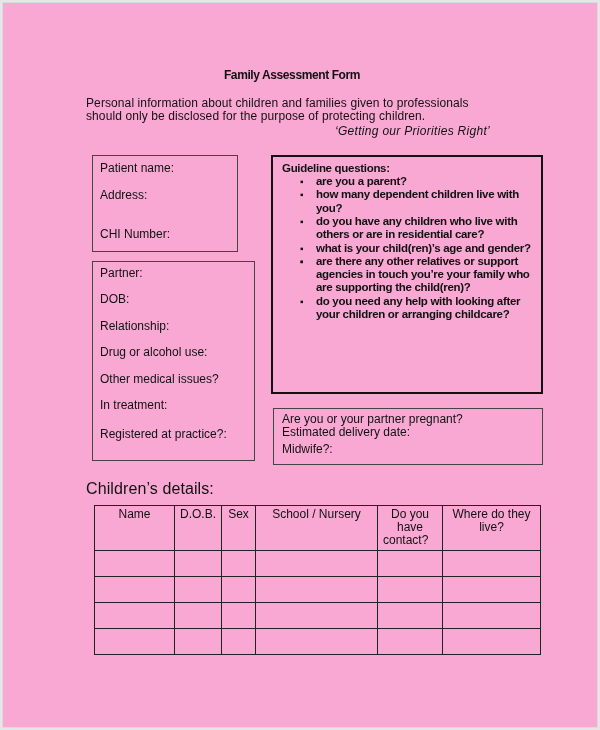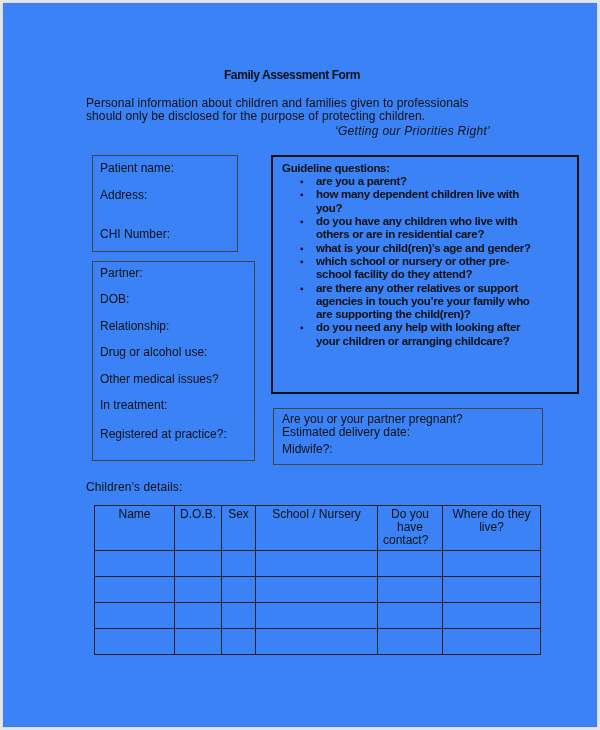--- a/index.html
+++ b/index.html
@@ -1,21 +1,21 @@
 <!DOCTYPE html>
 <html><head>
 <meta charset="utf-8">
 <style>
   html, body { margin:0; padding:0; }
   body {
     width:600px; height:730px; background:#e6e6e6; position:relative; overflow:hidden;
     font-family:"Liberation Sans", sans-serif; color:#111;
   }
   .page {
-    position:absolute; left:2px; top:2px; width:596px; height:726px; background:#3b82f6;
+    position:absolute; left:2px; top:2px; width:596px; height:726px; background:#f9a8d4;
     box-shadow: inset 0 0 0 1px #dcdcdc;
   }
   .abs { position:absolute; }
   .title {
     left:0; width:580px; top:66px; text-align:center; font-size:12px; font-weight:bold;
     letter-spacing:-0.4px;
   }
   .intro { left:84px; top:95px; font-size:12px; line-height:13px; letter-spacing:0.1px; }
   .quote { left:333px; top:122px; font-size:12px; font-style:italic; letter-spacing:0.3px; }
   .box { position:absolute; border:1.5px solid #444; box-sizing:border-box; }
@@ -24,21 +24,21 @@
   .guide-head { position:absolute; left:9px; top:5px; font-size:11.5px; font-weight:bold; letter-spacing:-0.3px; }
   .guide-list { position:absolute; left:0; top:18px; margin:0; padding:0; list-style:none; width:268px; }
   .guide-list li {
     position:relative; padding-left:43px; font-size:11.5px; font-weight:bold; line-height:13.2px;
     letter-spacing:-0.3px; margin-bottom:0.2px;
   }
   .guide-list li .bullet {
     position:absolute; left:27px; top:0; font-size:10px;
   }
   .preg-line { position:absolute; left:8px; font-size:12px; white-space:nowrap; }
-  .children-label { left:84px; top:478px; font-size:12px; letter-spacing:0.1px; }
+  .children-label { left:84px; top:478px; font-size:16px; letter-spacing:0.1px; }
   table.kids {
     position:absolute; left:92px; top:503px; width:446px; border-collapse:collapse;
     table-layout:fixed;
   }
   table.kids th, table.kids td {
     border:1.5px solid #222; padding:0; font-size:12px; font-weight:normal; text-align:center;
     vertical-align:top;
   }
   table.kids th { height:40px; padding:2px 5px; line-height:13px; }
   table.kids td { height:25px; }
@@ -66,28 +66,28 @@
   <div class="box" style="left:90px; top:259px; width:163px; height:200px;padding-left:44px;">
     <div class="field" style="top:4px;">Partner:</div>
     <div class="field" style="top:30px;">DOB:</div>
     <div class="field" style="top:57px;">Relationship:</div>
     <div class="field" style="top:83px;text-align:right;">Drug or alcohol use:</div>
     <div class="field" style="top:110px;">Other medical issues?</div>
     <div class="field" style="top:136px;">In treatment:</div>
     <div class="field" style="top:150px;margin-top:15px;">Registered at practice?:</div>
   </div>
 
-  <div class="box heavy" style="left:269px; top:153px; width:308px; height:239px;padding-left:12px;">
+  <div class="box heavy" style="left:269px; top:153px; width:272px; height:239px;padding-left:12px;">
     <div class="guide-head">Guideline questions:</div>
     <ul class="guide-list">
       <li><span class="bullet">▪</span><span>are you a parent?</span></li>
       <li><span class="bullet">▪</span><span>how many dependent children live with you?</span></li>
       <li><span class="bullet">▪</span><span>do you have any children who live with others or are in residential care?</span></li>
       <li><span class="bullet">▪</span><span>what is your child(ren)’s  age and gender?</span></li>
-      <li><span class="bullet">▪</span><span>which school or nursery or other pre-school facility do they attend?</span></li>
+      <li><span class="bullet">▪</span></li>
       <li><span class="bullet">▪</span><span>are there any other relatives or support agencies in touch you’re your family who are supporting the child(ren)?</span></li>
       <li><span class="bullet">▪</span><span>do you need any help with looking after your children or arranging childcare?</span></li>
     </ul>
   </div>
 
   <div class="box" style="left:271px; top:406px; width:270px; height:57px;">
     <div class="preg-line" style="top:3px;">Are you or your partner pregnant?</div>
     <div class="preg-line" style="top:16px;">Estimated delivery date:</div>
     <div class="preg-line" style="top:33px;">Midwife?:</div>
   </div>

